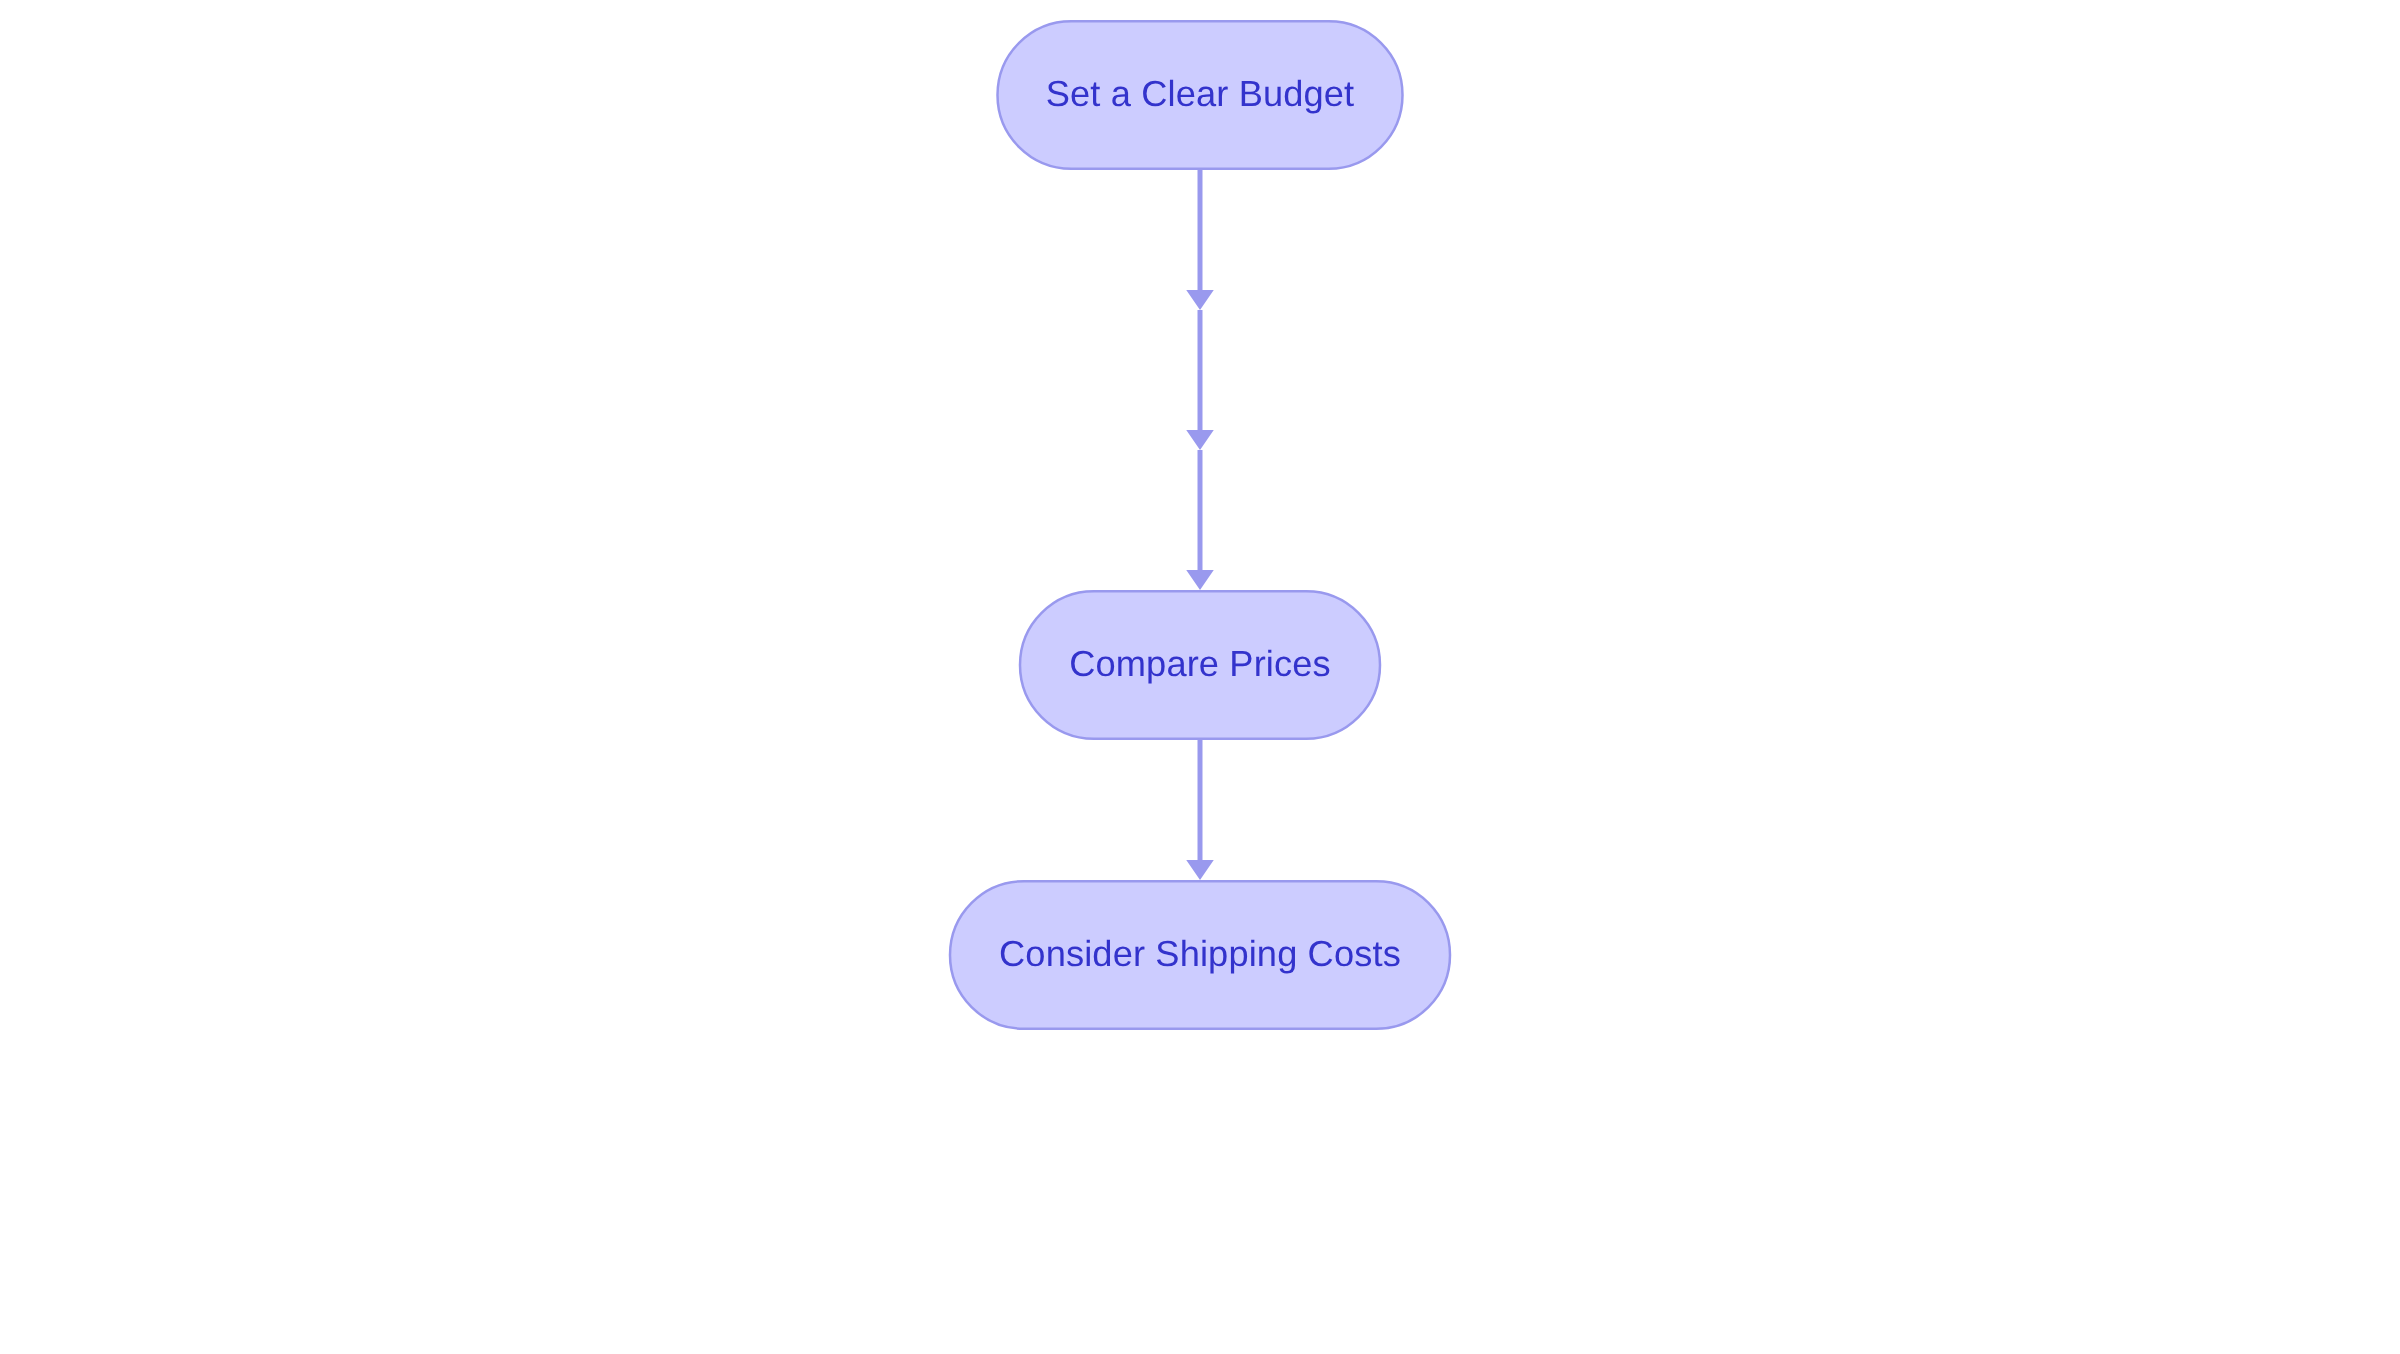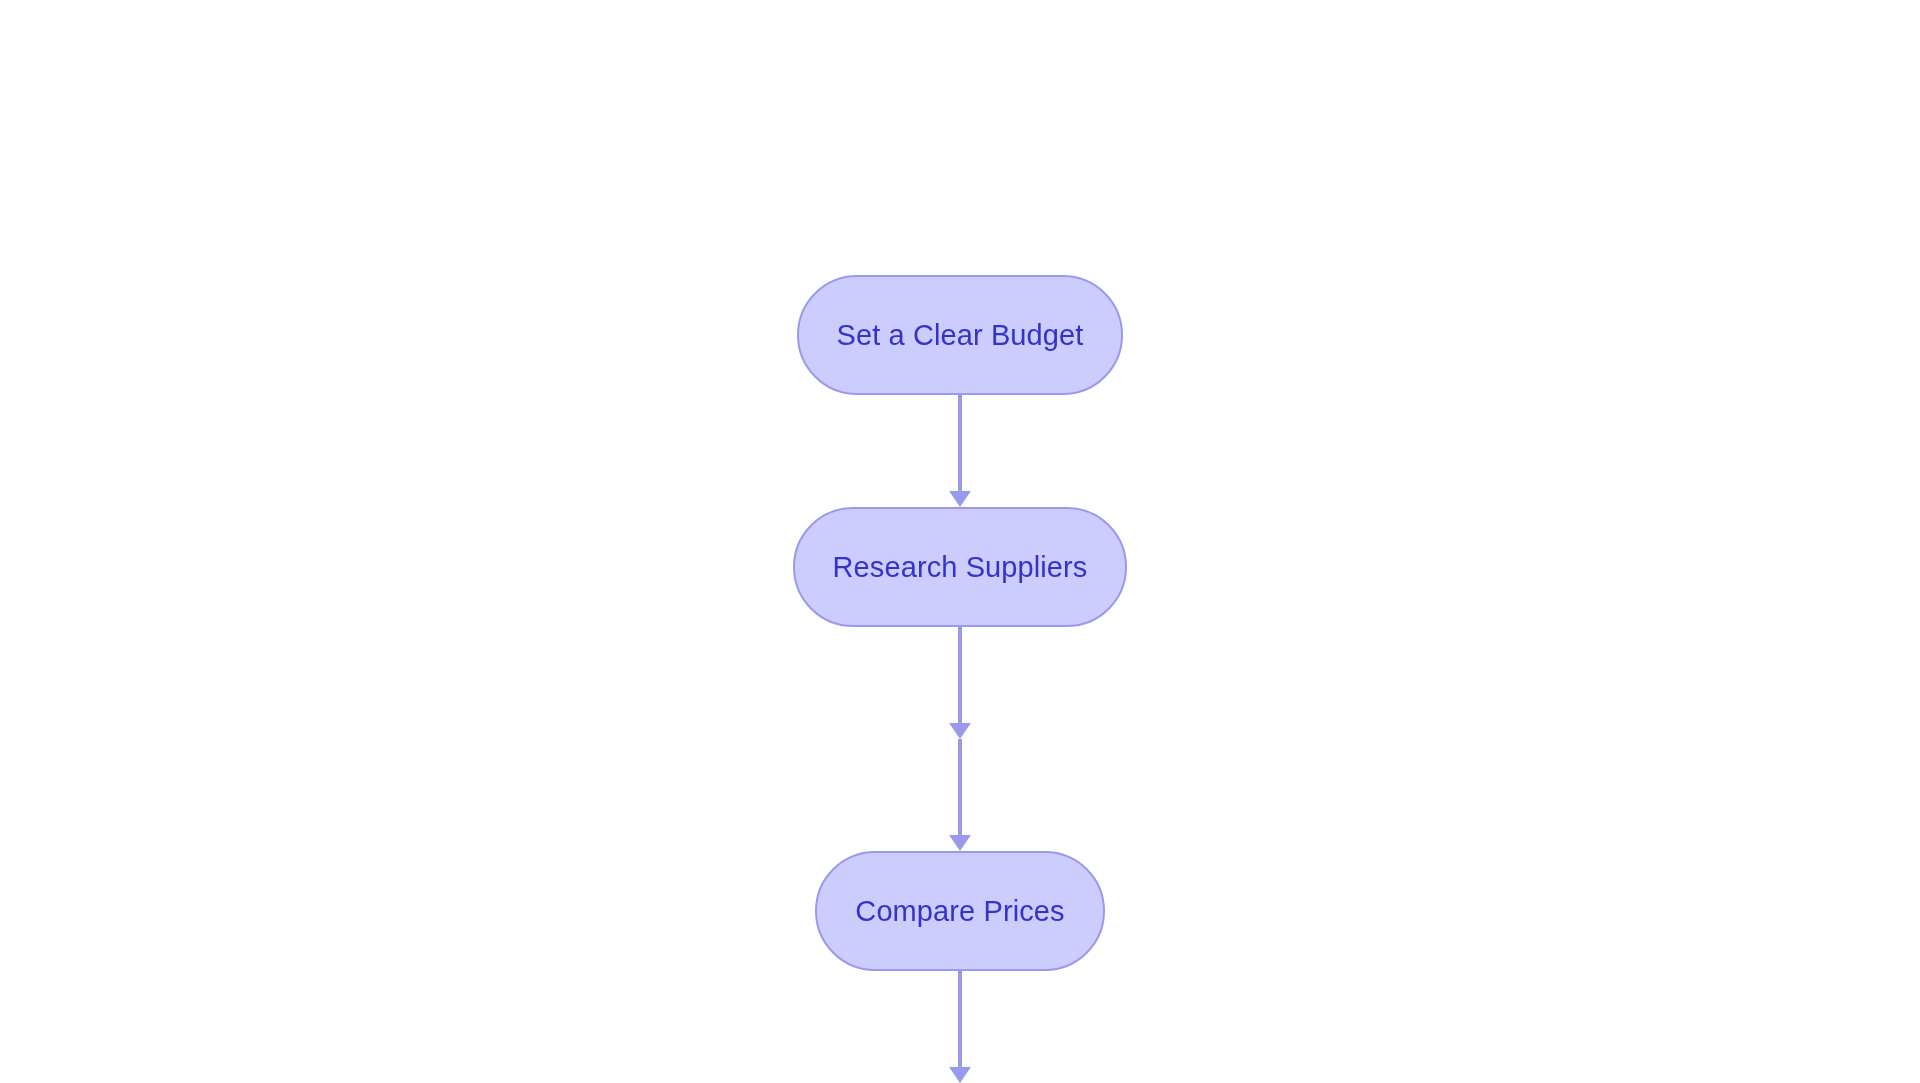--- a/index.html
+++ b/index.html
@@ -24,21 +24,21 @@
 
   .flow-column {
     position: absolute;
     left: 0;
     top: 0;
     width: 1920px;
     height: 1083px;
     display: flex;
     flex-direction: column;
     align-items: center;
-    justify-content: flex-end;
+    justify-content: flex-start;
     padding-top: 16px;
     box-sizing: border-box;
   }
 
   .flow-node {
     box-sizing: border-box;
     height: 120px;
     border-radius: 60px;
     background: #ccccff;
     border: 2px solid #9999ee;
@@ -89,23 +89,20 @@
 
     <div class="flow-node">
       <span class="flow-node-label">Set a Clear Budget</span>
     </div>
 
     <div class="flow-edge">
       <div class="flow-edge-line"></div>
       <div class="flow-edge-arrow"></div>
     </div>
 
-    <div class="flow-node">
-      <span class="flow-node-label">Research Suppliers</span>
-    </div>
 
     <div class="flow-edge">
       <div class="flow-edge-line"></div>
       <div class="flow-edge-arrow"></div>
     </div>
 
 
     <div class="flow-edge">
       <div class="flow-edge-line"></div>
       <div class="flow-edge-arrow"></div>
@@ -113,15 +110,18 @@
 
     <div class="flow-node">
       <span class="flow-node-label">Compare Prices</span>
     </div>
 
     <div class="flow-edge">
       <div class="flow-edge-line"></div>
       <div class="flow-edge-arrow"></div>
     </div>
 
+    <div class="flow-node">
+      <span class="flow-node-label">Consider Shipping Costs</span>
+    </div>
 
   </div>
 </div>
 
 </body></html>

